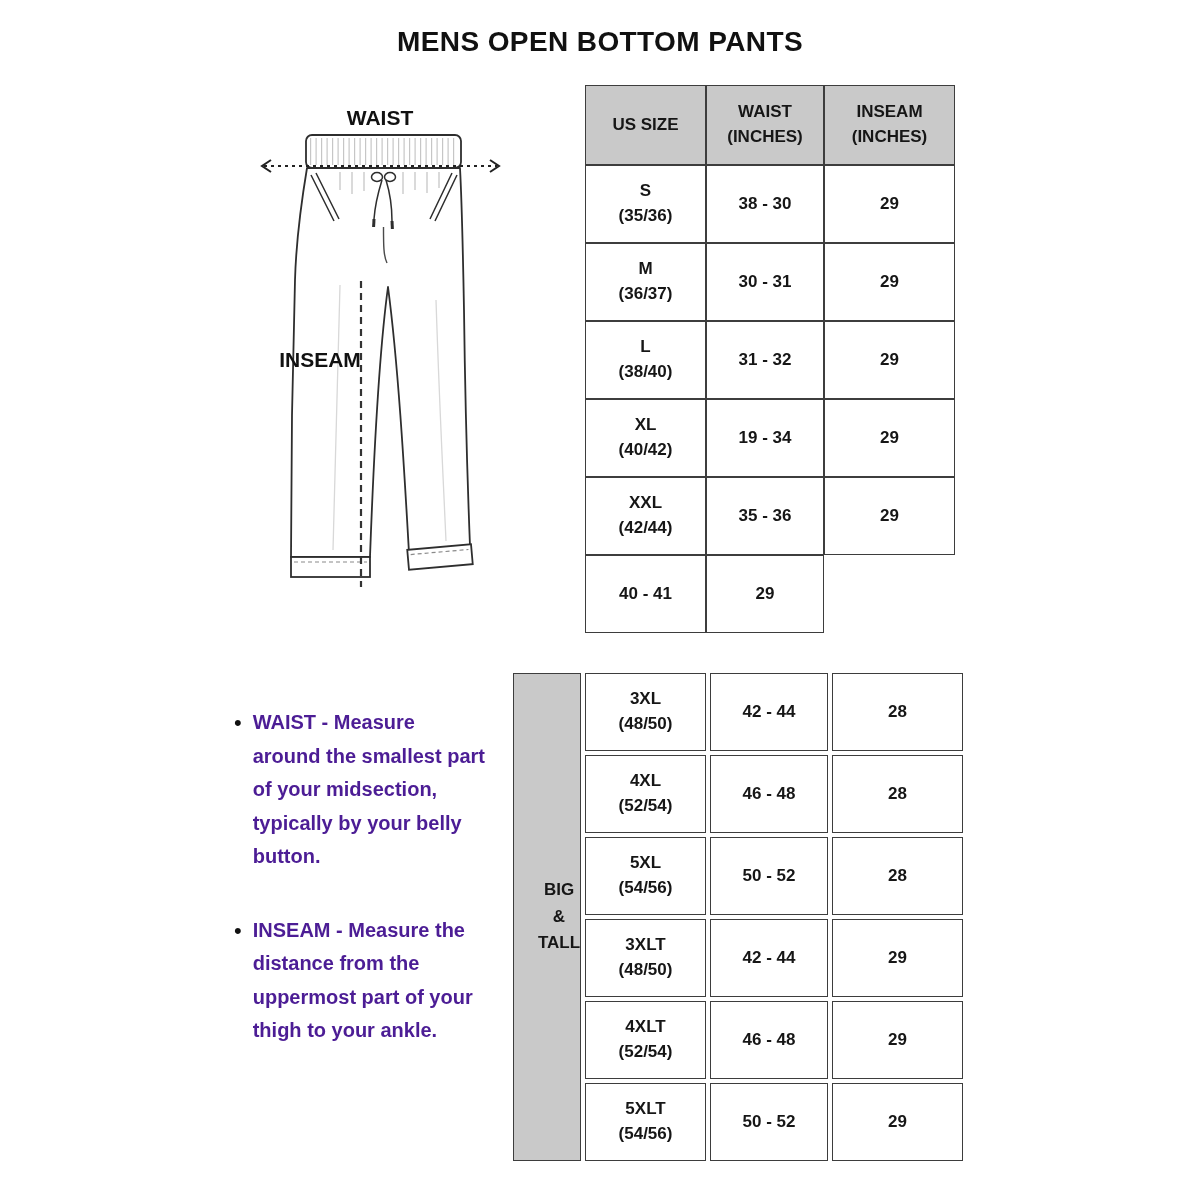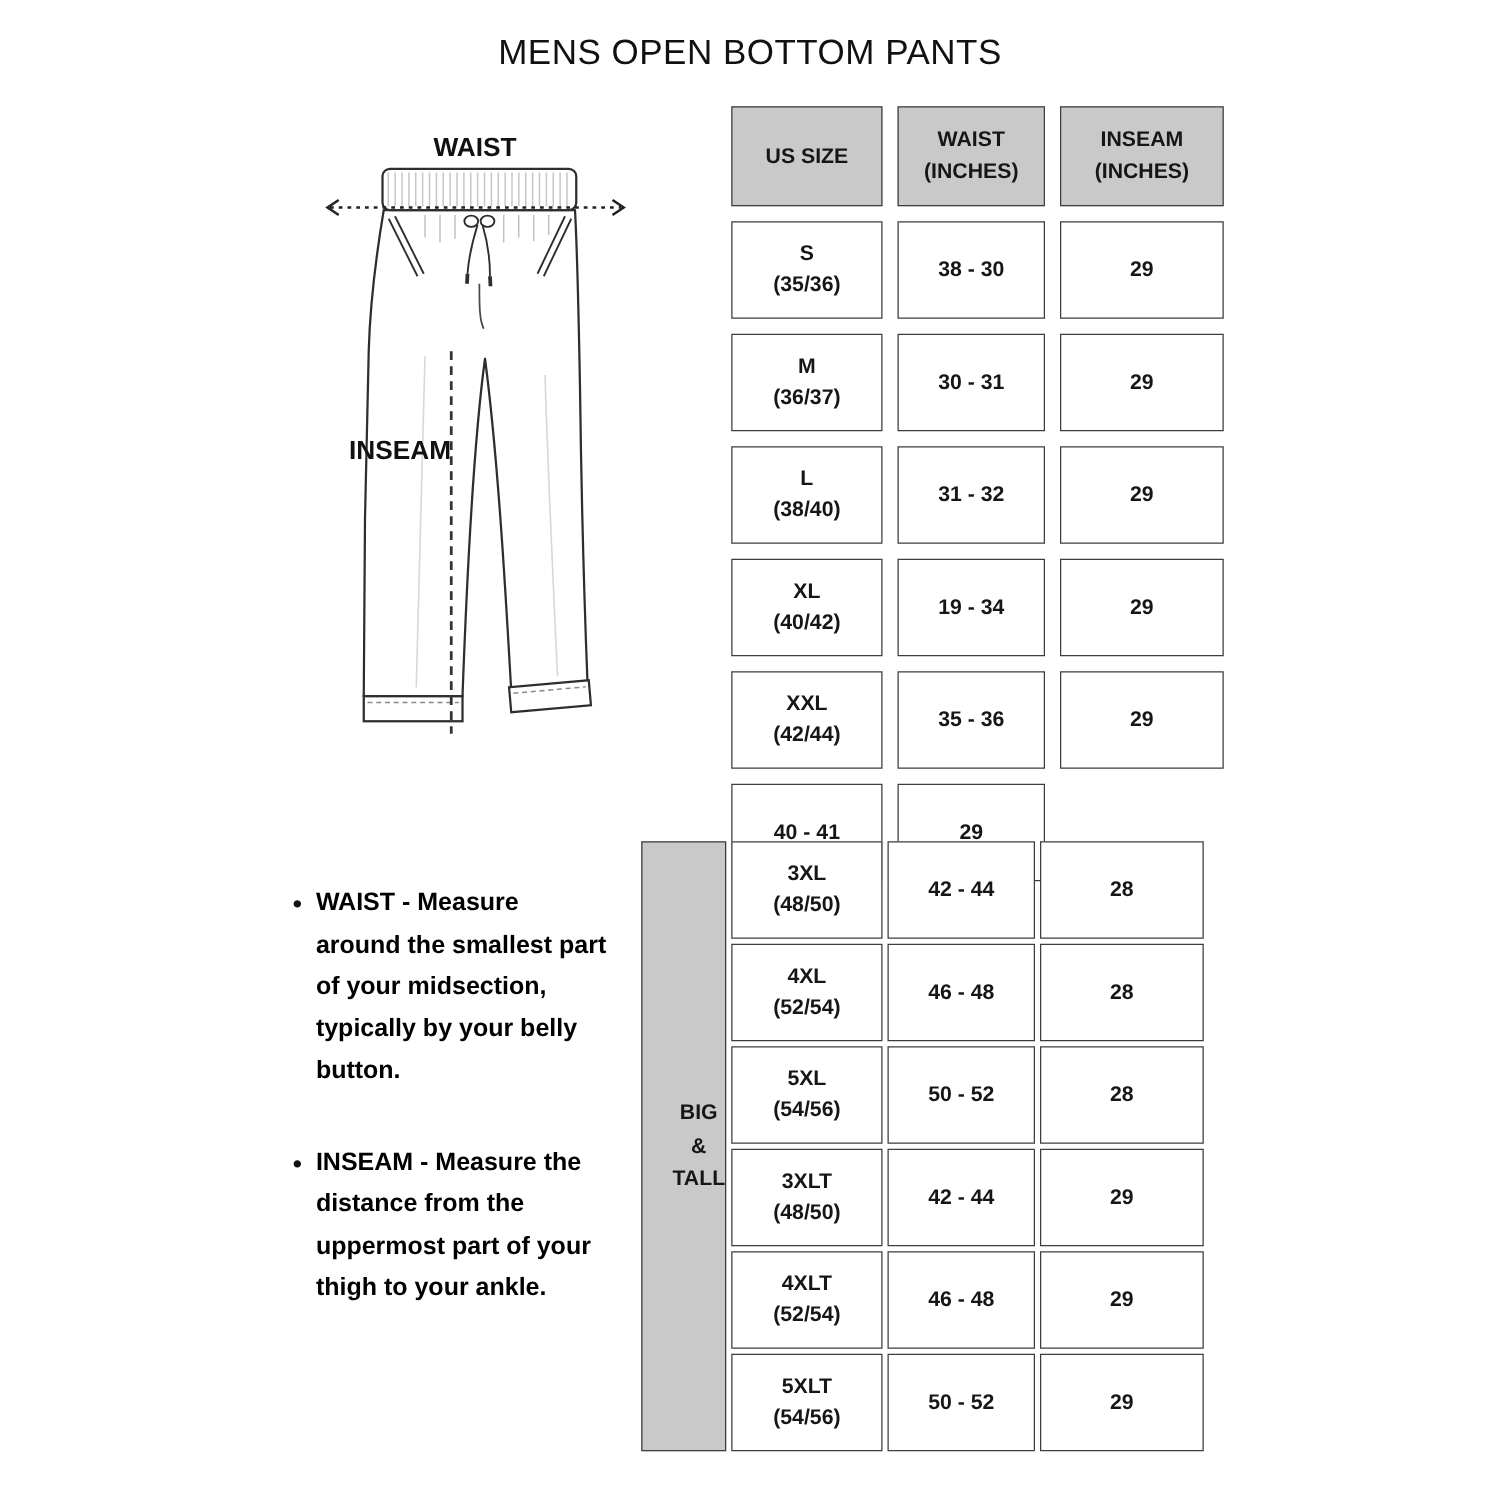--- a/index.html
+++ b/index.html
@@ -4,28 +4,28 @@
 <style>
   * { box-sizing: border-box; margin: 0; padding: 0; }
   html, body { background: #ffffff; }
   body {
     width: 1200px; height: 1200px; position: relative;
     font-family: "Liberation Sans", sans-serif;
     color: #1d1d1d;
   }
   .title {
     position: absolute; top: 26px; left: 0; width: 1200px;
-    text-align: center; font-size: 28px; font-weight: 400; letter-spacing: .4px;
+    text-align: center; font-size: 28px; font-weight: 700; letter-spacing: .4px;
     color: #111;
   }
   
   .grid-top {
     position: absolute; left: 585px; top: 85px;
     display: grid; grid-template-columns: 121px 118px 131px;
-    grid-template-rows: 80px repeat(6, 78px); gap: 12px;
+    grid-template-rows: 80px repeat(6, 78px); gap: 0;
   }
   .grid-bt {
     position: absolute; left: 513px; top: 673px;
     display: grid; grid-template-columns: 68px 121px 118px 131px;
     grid-template-rows: repeat(6, 78px); gap: 4px;
   }
   .cell {
     border: 1.5px solid #3d3d3d; background: #ffffff;
     display: flex; align-items: center; justify-content: center;
     text-align: center; white-space: pre-line;
@@ -34,21 +34,21 @@
   .cell.head, .cell.bt-label { background: #c9c9c9; }
   .cell.bt-label { grid-row: 1 / span 6; line-height: 1.55; padding-left: 24px; }
   
   .figure { position: absolute; left: 240px; top: 95px; width: 280px; height: 510px; }
   .fig-label { font-family: "Liberation Sans", sans-serif; font-size: 21px; font-weight: 700; fill: #111; }
   
   .notes { position: absolute; left: 234px; top: 706px; width: 260px; }
   .note { display: flex; gap: 11px; margin-bottom: 40px; }
   .note .dot { font-size: 22px; line-height: 33px; color: #111; }
   .note .note-text {
-    font-size: 20px; font-weight: 600; line-height: 33.5px; color: #000000;
+    font-size: 20px; font-weight: 600; line-height: 33.5px; color: #4c1d95;
     width: 234px;
   }
 </style>
 </head>
 <body>
 
 <div class="page">
 
   <div class="title">MENS OPEN BOTTOM PANTS</div>
 

